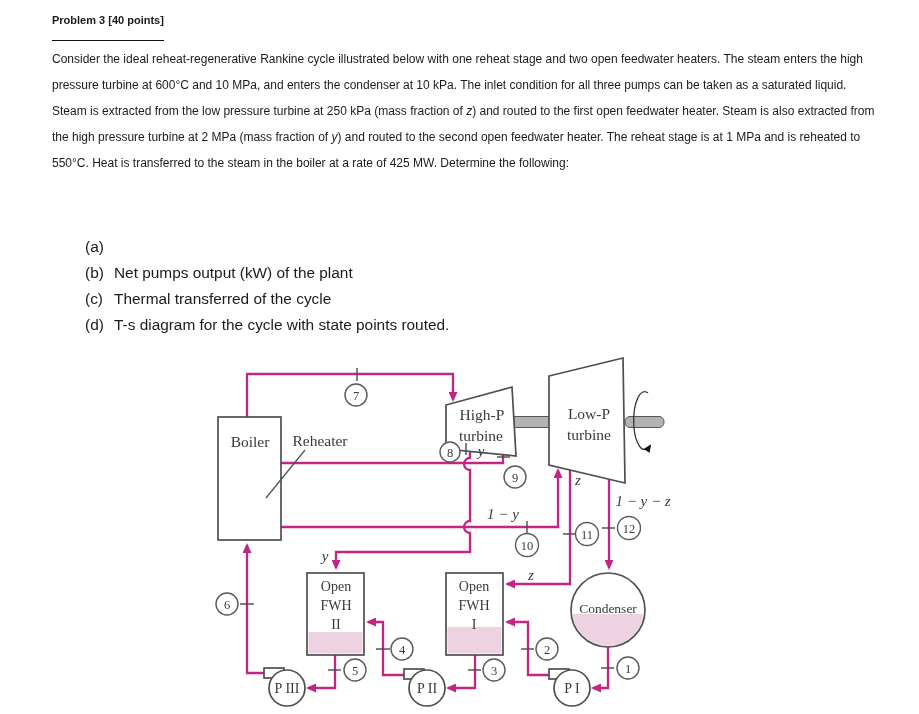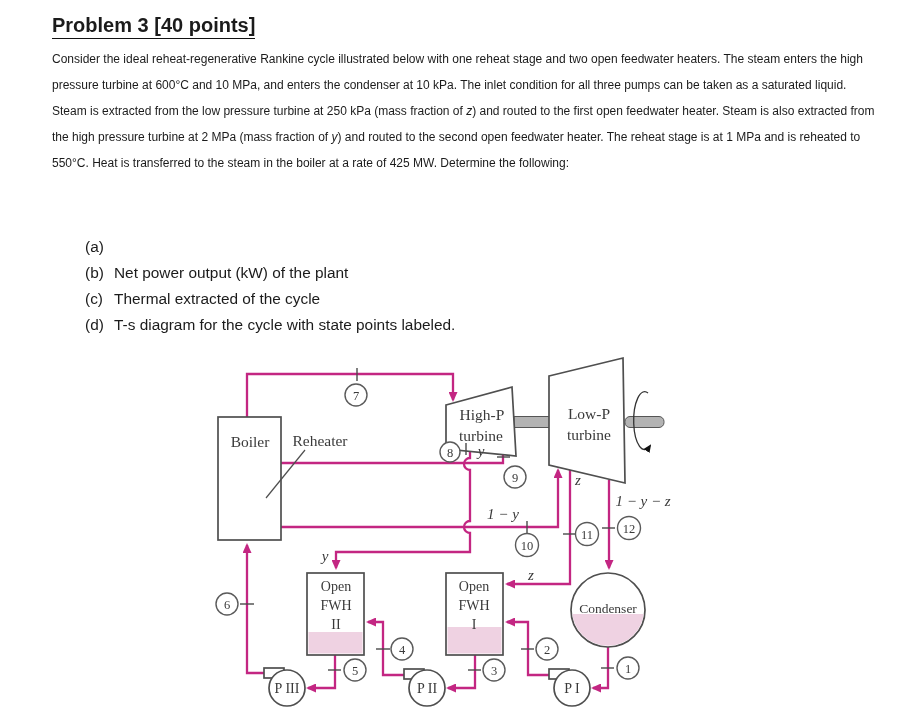--- a/index.html
+++ b/index.html
@@ -1,19 +1,19 @@
 <!DOCTYPE html>
 <html><head>
 <meta charset="utf-8">
 <style>
   html,body{margin:0;padding:0;background:#fff;}
   .page{position:relative;width:919px;height:714px;background:#fff;overflow:hidden;
         font-family:"Liberation Sans",sans-serif;color:#1b1b1b;}
-  .doc-title{position:absolute;left:52px;top:14px;font-size:20px;font-weight:bold;
-             border-bottom:1.6px solid #111;padding-bottom:1px;}
+  .doc-title{position:absolute;left:52px;top:14px;font-size:11px;font-weight:bold;
+             border-bottom:1.6px solid #111;padding-bottom:14px;}
   .para{position:absolute;left:52px;top:46px;width:824px;font-size:12px;line-height:26px;}
   .it{font-style:italic;}
   .qlist{position:absolute;left:85px;top:234px;font-size:15.4px;line-height:26px;}
   .qitem{display:flex;}
   .qmark{width:29px;flex:0 0 29px;}
   svg{position:absolute;left:0;top:350px;}
   svg text{font-family:"Liberation Serif","DejaVu Serif",serif;fill:var(--dtext);}
   .flow{stroke:var(--flow);stroke-width:2.3;fill:none;}
   .comp{fill:#ffffff;stroke:var(--cborder);stroke-width:1.7;}
   .thin{stroke:var(--cborder);stroke-width:1.2;fill:none;}
@@ -37,29 +37,29 @@
   <div class="doc-title">Problem 3 [40 points]</div>
 
   <div class="para"><span>Consider the ideal reheat-regenerative Rankine cycle illustrated below with one reheat stage and two open feedwater heaters. The steam enters the high pressure turbine at 600°C and 10 MPa, and enters the condenser at 10 kPa. The inlet condition for all three pumps can be taken as a saturated liquid. Steam is extracted from the low pressure turbine at 250 kPa (mass fraction of </span><span class="it">z</span><span>) and routed to the first open feedwater heater. Steam is also extracted from the high pressure turbine at 2 MPa (mass fraction of </span><span class="it">y</span><span>) and routed to the second open feedwater heater. The reheat stage is at 1 MPa and is reheated to 550°C. Heat is transferred to the steam in the boiler at a rate of 425 MW. Determine the following:</span></div>
 
   <div class="qlist">
     <div class="qitem">
         <span class="qmark">(a)</span>
       </div>
     <div class="qitem">
         <span class="qmark">(b)</span>
-        <span>Net power output (kW) of the plant</span>
+        <span>Net pumps output (kW) of the plant</span>
       </div>
     <div class="qitem">
         <span class="qmark">(c)</span>
-        <span>Thermal extracted of the cycle</span>
+        <span>Thermal transferred of the cycle</span>
       </div>
     <div class="qitem">
         <span class="qmark">(d)</span>
-        <span>T-s diagram for the cycle with state points labeled.</span>
+        <span>T-s diagram for the cycle with state points routed.</span>
       </div>
   </div>
 
   <svg width="919" height="364" viewBox="0 350 919 364">
     <defs>
       <marker id="arr" markerUnits="userSpaceOnUse" markerWidth="10" markerHeight="9" refX="8" refY="4.5" orient="auto">
         <path class="arrhead" d="M0,0 L10,4.5 L0,9 Z"></path>
       </marker>
       <marker id="arrb" markerUnits="userSpaceOnUse" markerWidth="8" markerHeight="7" refX="6" refY="3.5" orient="auto">
         <path class="arrheadb" d="M0,0 L8,3.5 L0,7 Z"></path>

